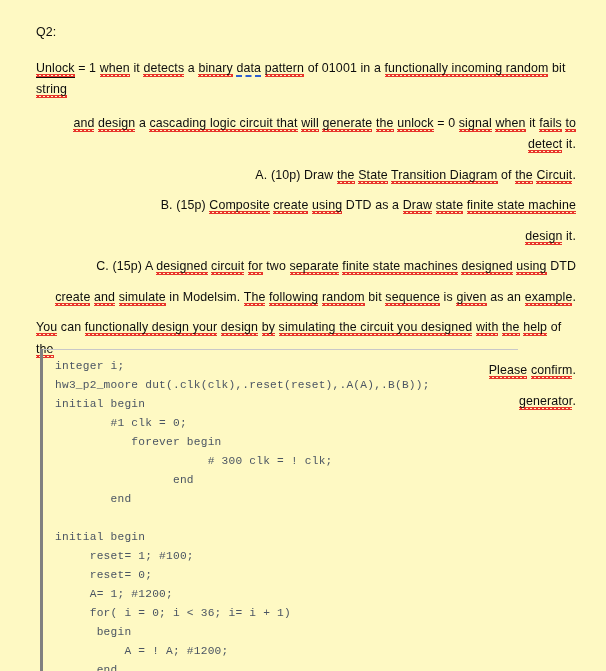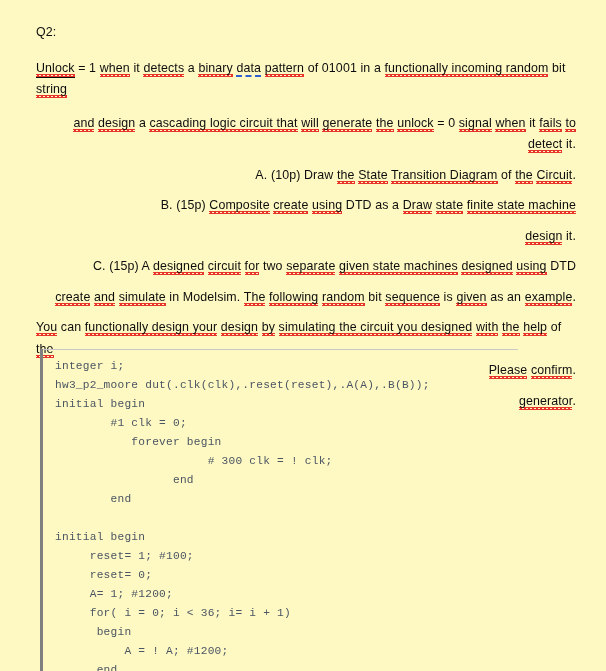--- a/index.html
+++ b/index.html
@@ -104,21 +104,21 @@
 
   <div class="prose">
     <p class="para qlabel">Q2:</p>
     <div id="paragraphs">
         <p class="para tight"><span class="sp ul">Unlock</span><span> = 1 </span><span class="sp">when</span><span> it </span><span class="sp">detects</span><span> a </span><span class="sp">binary</span><span> </span><span class="gr">data</span><span> </span><span class="sp">pattern</span><span> of 01001 in a </span><span class="sp">functionally incoming random</span><span> bit</span></p>
         <p class="para gap-lg"><span class="sp">string</span></p>
         <p class="para gap-sm"><span class="sp">and</span><span> </span><span class="sp">design</span><span> a </span><span class="sp">cascading logic circuit that</span><span> </span><span class="sp">will</span><span> </span><span class="sp">generate</span><span> </span><span class="sp">the</span><span> </span><span class="sp">unlock</span><span> = 0 </span><span class="sp">signal</span><span> </span><span class="sp">when</span><span> it </span><span class="sp">fails</span><span> </span><span class="sp">to</span><span> </span><span class="sp">detect</span><span> it.</span></p>
         <p class="para gap-sm"><span>A. (10p) Draw </span><span class="sp">the</span><span> </span><span class="sp">State</span><span> </span><span class="sp">Transition Diagram</span><span> of </span><span class="sp">the</span><span> </span><span class="sp">Circuit</span><span>.</span></p>
         <p class="para gap-sm"><span>B. (15p) </span><span class="sp">Composite</span><span> </span><span class="sp">create</span><span> </span><span class="sp">using</span><span> DTD as a </span><span class="sp">Draw</span><span> </span><span class="sp">state</span><span> </span><span class="sp">finite state machine</span></p>
         <p class="para gap-sm"><span class="sp">design</span><span> it.</span></p>
-        <p class="para gap-sm"><span>C. (15p) A </span><span class="sp">designed</span><span> </span><span class="sp">circuit</span><span> </span><span class="sp">for</span><span> two </span><span class="sp">separate</span><span> </span><span class="sp">given state machines</span><span> </span><span class="sp">designed</span><span> </span><span class="sp">using</span><span> DTD</span></p>
+        <p class="para gap-sm"><span>C. (15p) A </span><span class="sp">designed</span><span> </span><span class="sp">circuit</span><span> </span><span class="sp">for</span><span> two </span><span class="sp">separate</span><span> </span><span class="sp">finite state machines</span><span> </span><span class="sp">designed</span><span> </span><span class="sp">using</span><span> DTD</span></p>
         <p class="para gap-sm"><span class="sp">create</span><span> </span><span class="sp">and</span><span> </span><span class="sp">simulate</span><span> in Modelsim. </span><span class="sp">The</span><span> </span><span class="sp">following</span><span> </span><span class="sp">random</span><span> bit </span><span class="sp">sequence</span><span> is </span><span class="sp">given</span><span> as an </span><span class="sp">example</span><span>.</span></p>
         <p class="para tight"><span class="sp">You</span><span> can </span><span class="sp">functionally design your</span><span> </span><span class="sp">design</span><span> </span><span class="sp">by</span><span> </span><span class="sp">simulating the circuit you designed</span><span> </span><span class="sp">with</span><span> </span><span class="sp">the</span><span> </span><span class="sp">help</span><span> of </span><span class="sp">the</span></p>
         <p class="para gap-sm"><span class="sp">Please</span><span> </span><span class="sp">confirm</span><span>.</span></p>
         <p class="para gap-sm"><span class="sp">generator</span><span>.</span></p>
       </div>
   </div>
 
   <div class="code-rule"></div>
   <div class="codeblock">
     <pre class="code">integer i;

